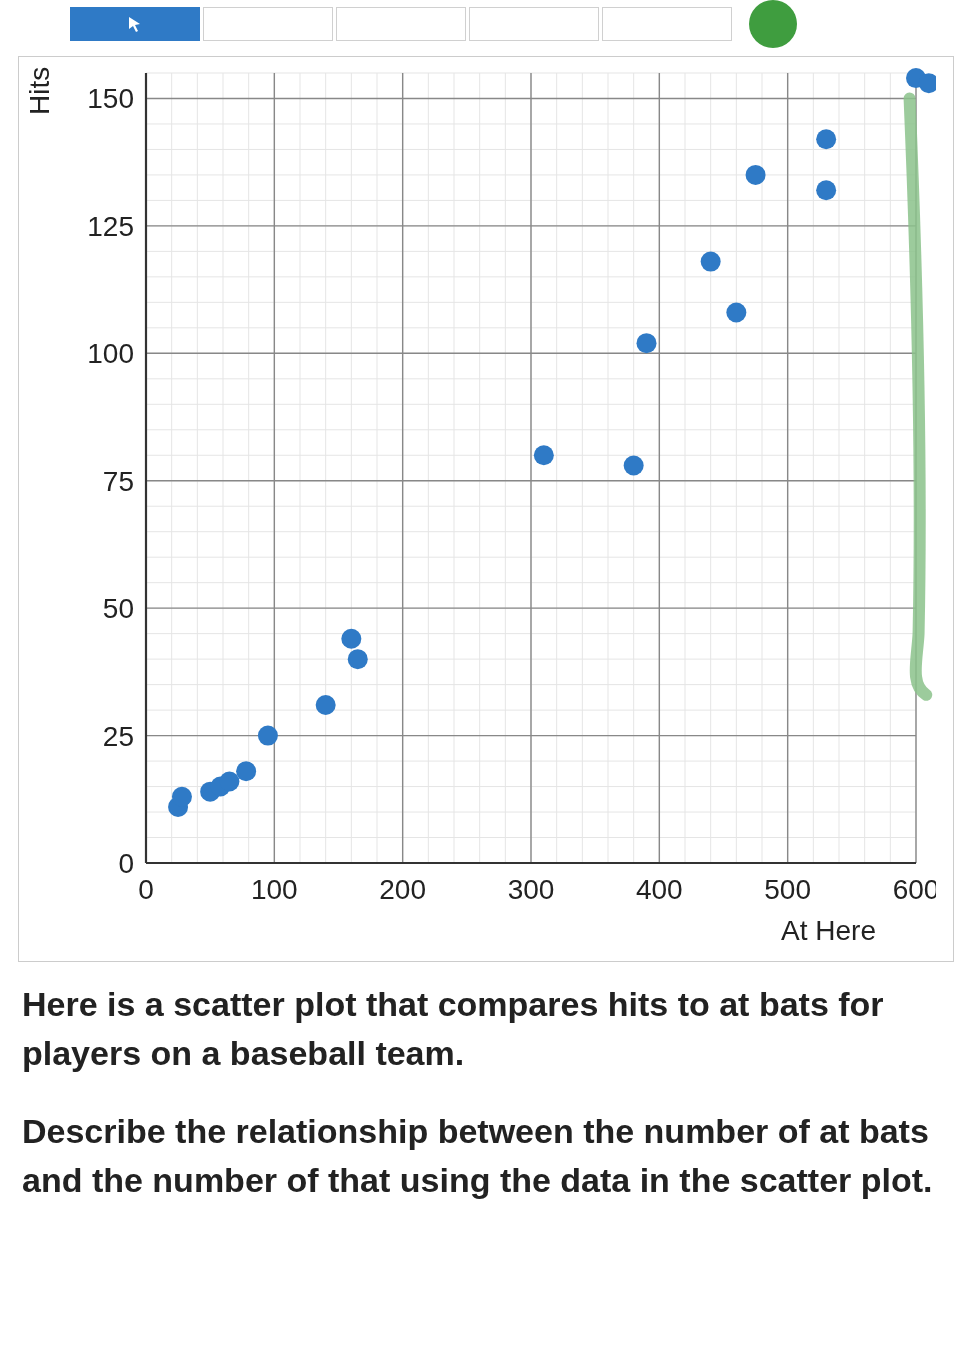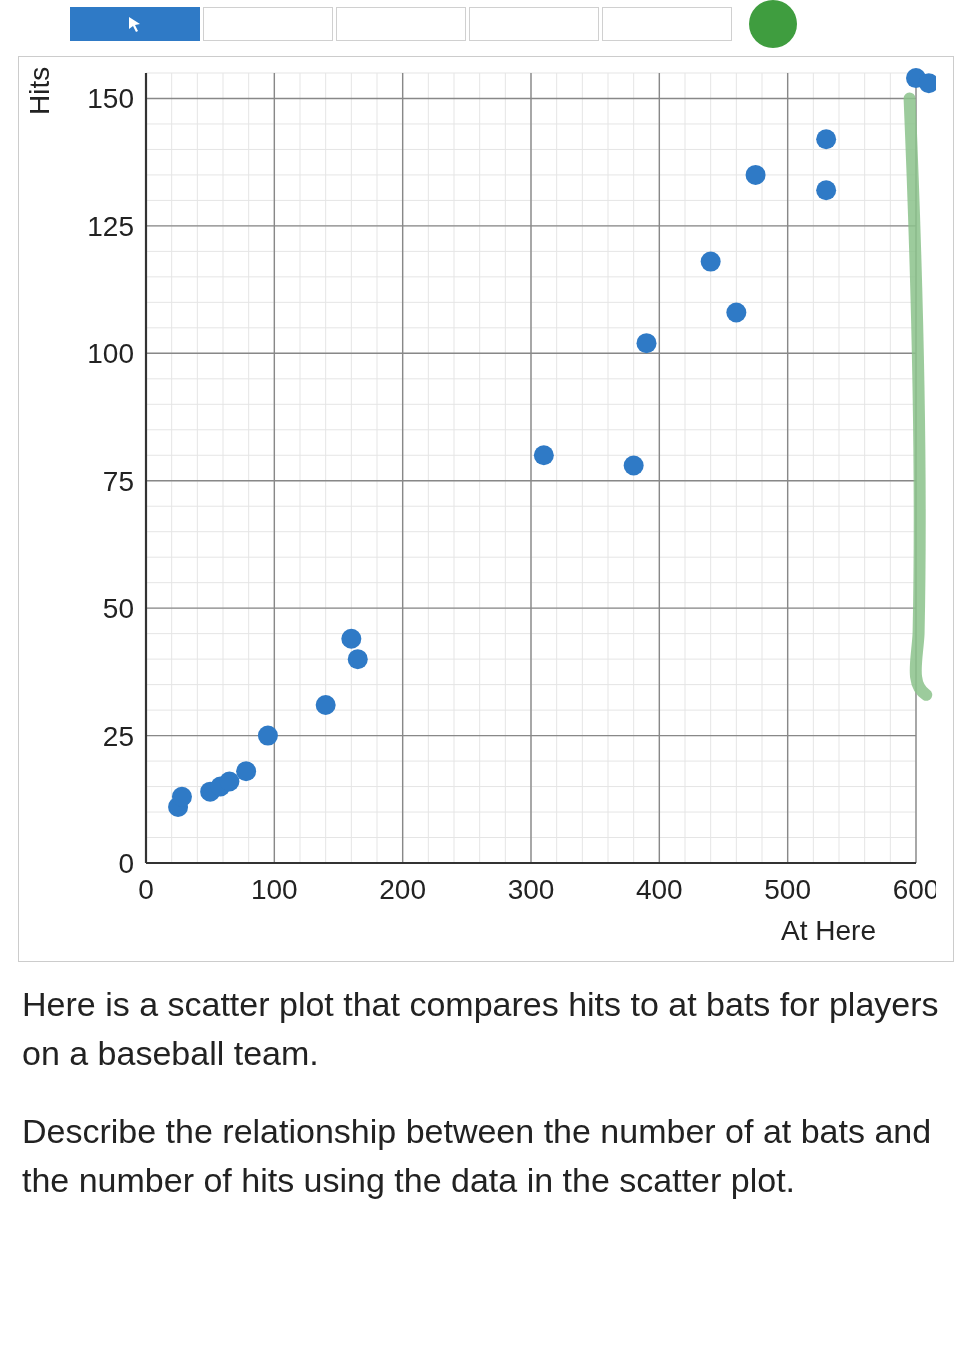--- a/index.html
+++ b/index.html
@@ -74,20 +74,21 @@
   .tick-label {
     font-size: 28px;
     fill: #222;
     font-family: inherit;
   }
   .prompt-text {
     margin: 18px 22px 0 22px;
     font-size: 34px;
     line-height: 1.45;
     color: #222;
+    font-weight: bold;
   }
   .prompt-text p { margin: 0 0 28px 0; }
   .green-stroke {
     stroke: #8bc28b;
     stroke-width: 12;
     fill: none;
     stroke-linecap: round;
     opacity: 0.85;
   }
 </style>
@@ -224,14 +225,14 @@
         <circle cx="790.1666666666666" cy="127.22580645161293" r="10" fill="#2f7ac6"></circle>
         <circle cx="880" cy="15.096774193548413" r="10" fill="#2f7ac6"></circle>
         <circle cx="892.8333333333333" cy="20.193548387096826" r="10" fill="#2f7ac6"></circle>
       </svg>
     <div class="x-axis-label">At Here</div>
   </div>
 </div>
 
 <div class="prompt-text">
   <p>Here is a scatter plot that compares hits to at bats for players on a baseball team.</p>
-  <p>Describe the relationship between the number of at bats and the number of hits using the data in the scatter plot.</p>
+  <p>Describe the relationship between the number of at bats and the number of that using the data in the scatter plot.</p>
 </div>
 
 </body></html>

